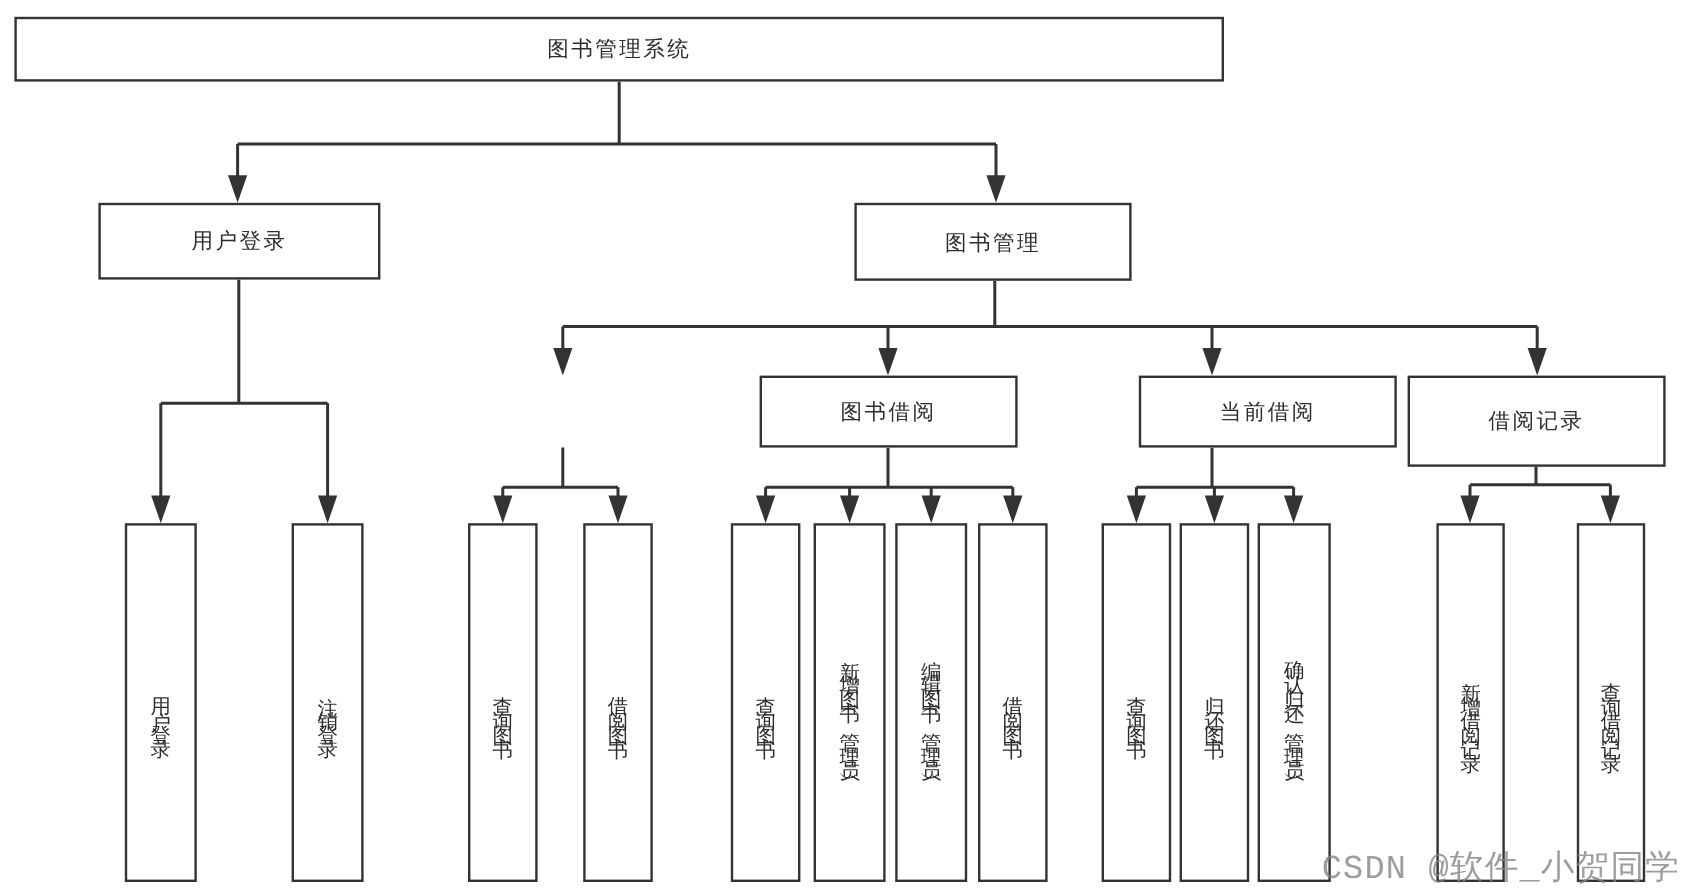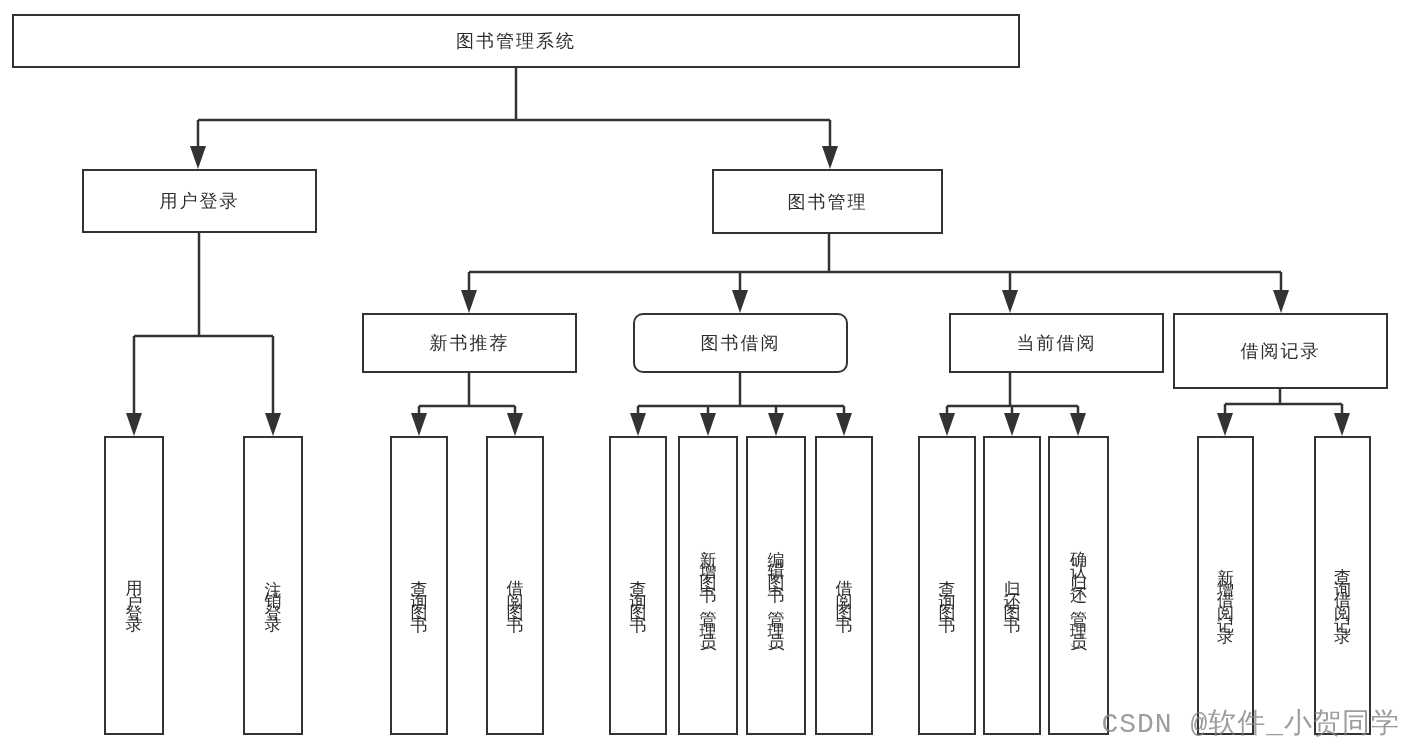--- a/index.html
+++ b/index.html
@@ -83,22 +83,21 @@
       <polygon points="1217,413 1233,413 1225,436"></polygon>
       <polygon points="1334,413 1350,413 1342,436"></polygon>
     </g>
   </svg>
 
   <div class="node h" style="left:12px; top:14px; width:1008px; height:54px;">图书管理系统</div>
 
   <div class="node h" style="left:82px; top:169px; width:235px; height:64px;">用户登录</div>
   <div class="node h" style="left:712px; top:169px; width:231px; height:65px;">图书管理</div>
 
-  <div class="node h" style="left:362px; top:313px; width:215px; height:60px;">新书推荐</div>
-  <div class="node h" style="left:633px; top:313px; width:215px; height:60px;border-radius:10px;">图书借阅</div>
+  <div class="node h" style="left:633px; top:313px; width:215px; height:60px;">图书借阅</div>
   <div class="node h" style="left:949px; top:313px; width:215px; height:60px;">当前借阅</div>
   <div class="node h" style="left:1173px; top:313px; width:215px; height:76px;">借阅记录</div>
 
   <div class="node v" style="left:104px; top:436px; width:60px; height:299px;">用户登录</div>
   <div class="node v" style="left:243px; top:436px; width:60px; height:299px;">注销登录</div>
 
   <div class="node v" style="left:390px; top:436px; width:58px; height:299px;">查询图书</div>
   <div class="node v" style="left:486px; top:436px; width:58px; height:299px;">借阅图书</div>
 
   <div class="node v" style="left:609px; top:436px; width:58px; height:299px;">查询图书</div>

